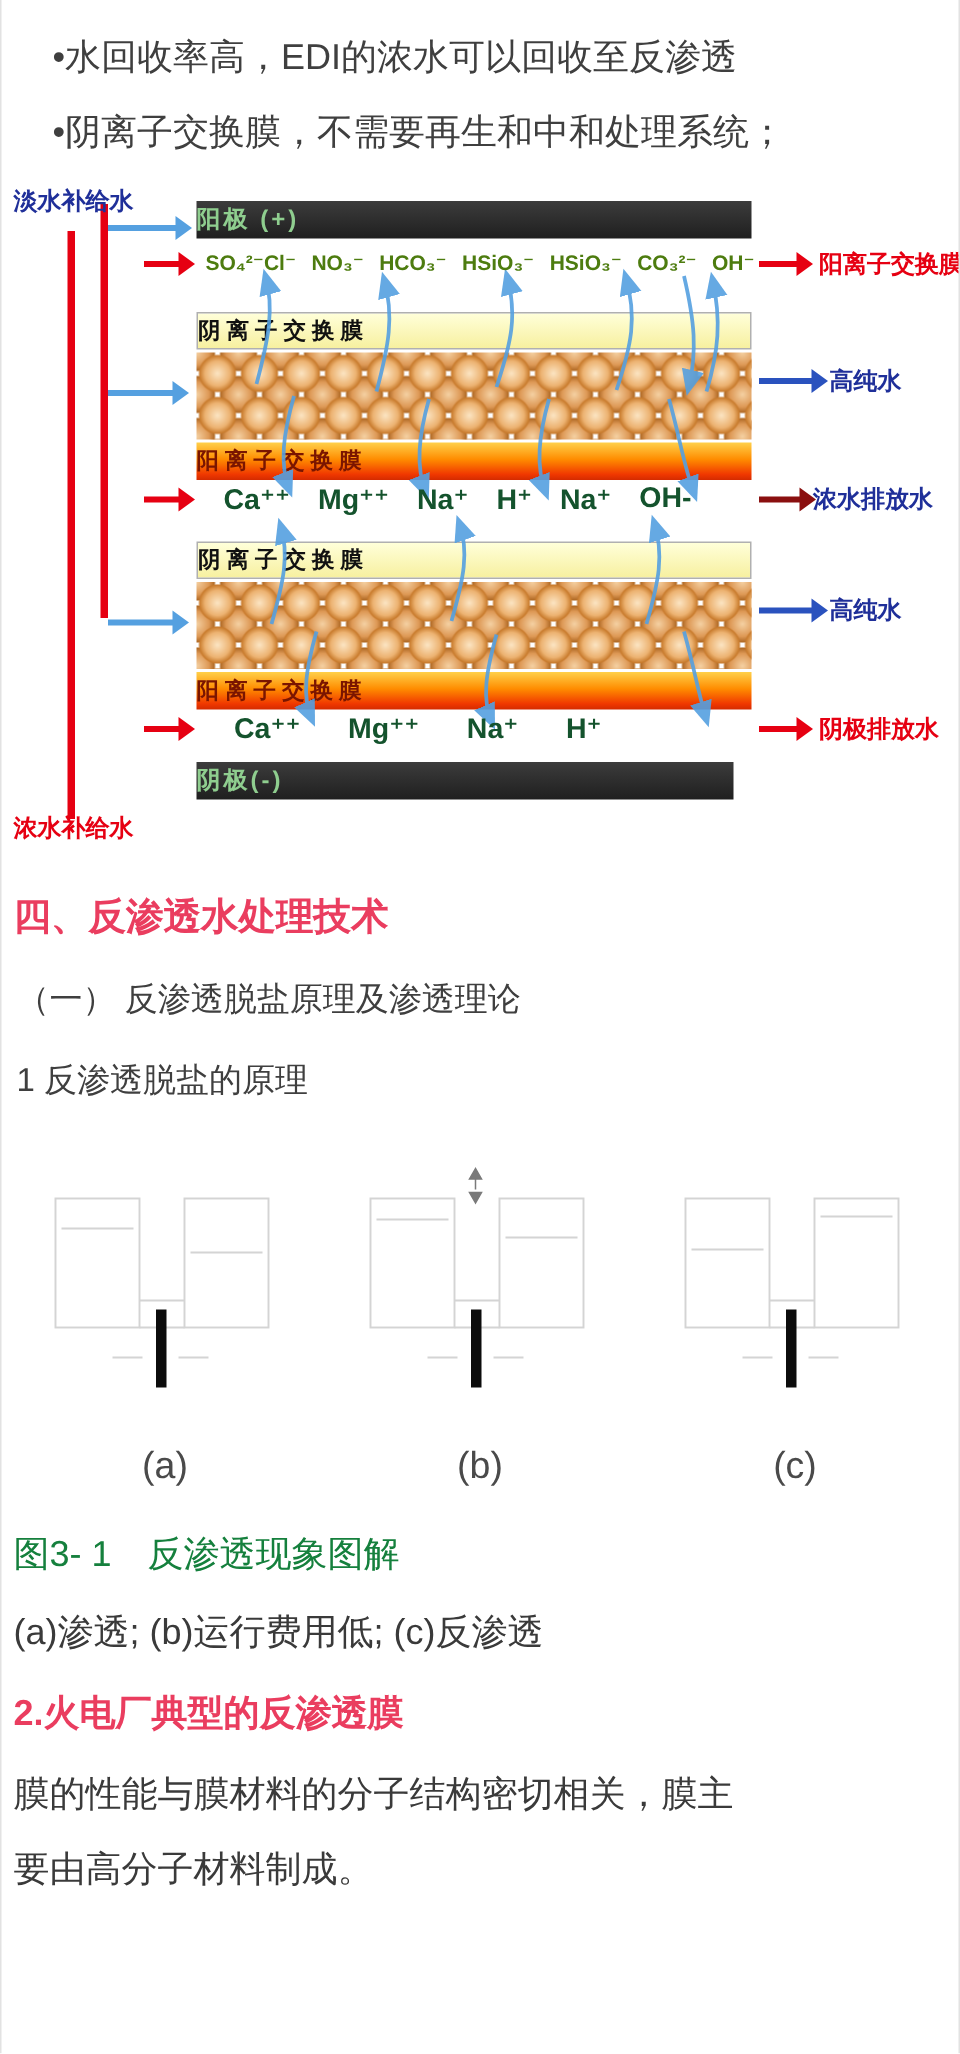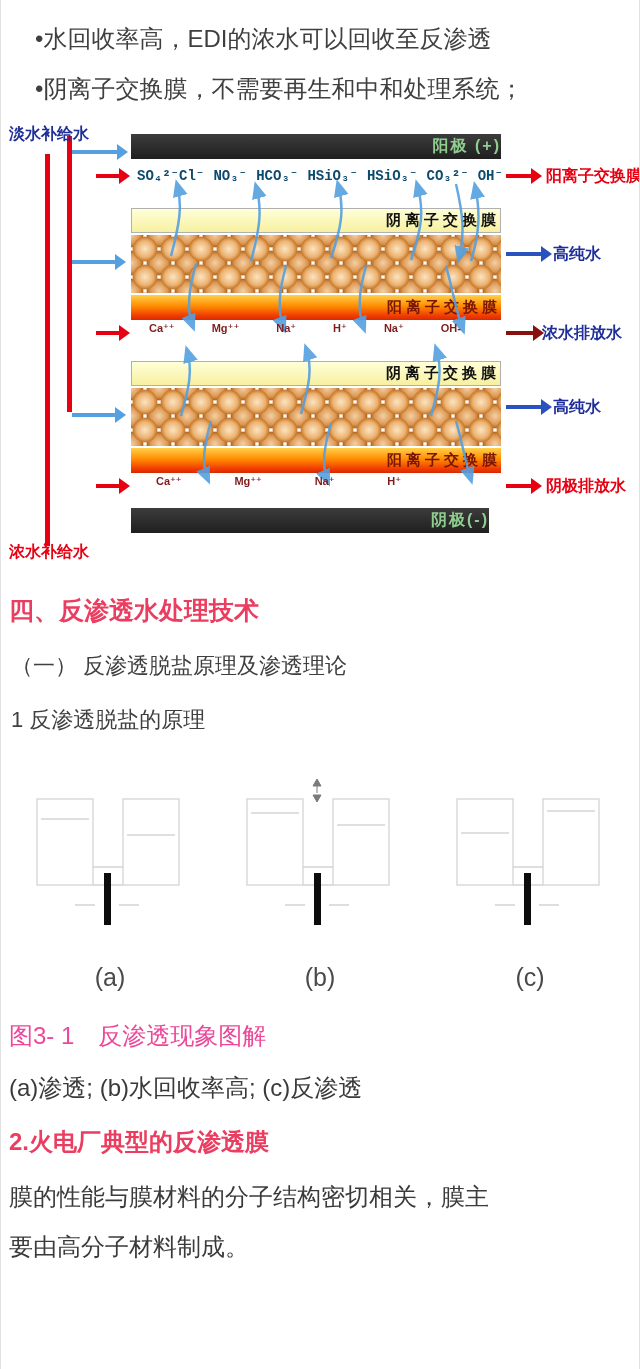--- a/index.html
+++ b/index.html
@@ -7,56 +7,56 @@
   .page{width:640px;height:1369px;overflow:hidden;position:relative;background:#fff;
         border-left:1px solid #e2e2e2;border-right:1px solid #e2e2e2;box-sizing:border-box;}
 
   
   .bullets{padding:14px 28px 0 34px;color:#3f3f3f;font-size:24px;line-height:50px;}
   .bullets p{margin:0;}
 
   
   .edi{position:relative;height:448px;margin-top:10px;}
   .edi .abs{position:absolute;}
-  .bar{position:absolute;display:flex;align-items:center;justify-content:flex-end;
+  .bar{position:absolute;display:flex;align-items:center;justify-content:flex-start;
        font-weight:bold;box-sizing:border-box;z-index:2;}
   .electrode{background:linear-gradient(#3c3c3c,#1f1f1f);color:#8fce8f;font-size:16px;letter-spacing:2px;}
   .anionm{background:linear-gradient(#ffffd9,#f7f0a0);border:1px solid #b0b0b0;color:#111;font-size:15px;letter-spacing:4px;}
   .cationm{background:linear-gradient(180deg,#ffd04a,#ff8c00 45%,#f03800 85%,#d42b00);color:#7a1500;font-size:15px;letter-spacing:4px;}
   .beads{position:absolute;z-index:1;
     background-color:#fff;
     background-image:
       radial-gradient(circle at 14px 14px, #fbe4c2 0%, #ecb271 42%, #c97c2e 60%, rgba(0,0,0,0) 65%),
       radial-gradient(circle at 14px 14px, #f4d0a2 0%, #dd9855 42%, #b06a26 60%, rgba(0,0,0,0) 65%);
     background-size:28px 28px,28px 28px;
     background-position:0 0,14px 14px;}
   .vline{position:absolute;width:5px;background:#e60012;z-index:2;}
   .arrow{position:absolute;height:4px;z-index:4;}
   .arrow::before{content:"";position:absolute;left:0;right:0;top:0;bottom:0;background:currentColor;}
   .arrow::after{content:"";position:absolute;right:-10px;top:-6px;width:0;height:0;
       border-left:11px solid currentColor;border-top:8px solid transparent;border-bottom:8px solid transparent;}
   .ionrow{position:absolute;display:flex;justify-content:space-between;z-index:5;font-weight:bold;}
-  .anions{color:#0c4a6e;font-size:14px;font-family:Liberation Mono, monospace;}
-  .cations{color:#7f1d1d;font-size:11px;}
+  .anions{color:#4d7c0f;font-size:14px;}
+  .cations{color:#14532d;font-size:19px;}
   .sidelabel{position:absolute;font-weight:bold;font-size:16px;z-index:5;white-space:nowrap;}
   .navy{color:#1f2f99;} .red{color:#e60012;}
   .flowsvg{position:absolute;left:0;top:0;z-index:3;pointer-events:none;}
 
   
   .h-pink{color:#ea3d5f;font-size:25px;font-weight:bold;margin:22px 0 0 8px;}
   .subline{color:#3f3f3f;font-size:22px;margin:24px 0 0 10px;}
 
   
   .panels{display:flex;justify-content:space-between;padding:0 14px;margin-top:42px;}
   .panel{width:190px;height:178px;}
   .panel-labels{display:flex;justify-content:space-between;padding:0 14px;margin-top:8px;
       color:#4a4a4a;font-size:25px;}
   .panel-labels span{width:190px;text-align:center;}
 
-  .caption{color:#ec4899;font-size:24px;margin:28px 0 1px 8px;}
+  .caption{color:#15803d;font-size:24px;margin:28px 0 1px 8px;}
   .subcaption{color:#3a3a3a;font-size:24px;margin:20px 0 0 8px;}
   .h-pink2{color:#ea3d5f;font-size:24px;font-weight:bold;margin:22px 0 0 8px;}
   .paragraph{color:#3a3a3a;font-size:24px;line-height:50px;margin:14px 0 0 8px;}
   .paragraph p{margin:0;}
 </style>
 </head>
 <body>
 
 <div class="page">
 
@@ -217,21 +217,21 @@
     </svg>
   </div>
 
   <div class="panel-labels">
     <span>(a)</span>
     <span>(b)</span>
     <span>(c)</span>
   </div>
 
   <div class="caption">图3- 1　反渗透现象图解</div>
-  <div class="subcaption">(a)渗透; (b)水回收率高; (c)反渗透</div>
+  <div class="subcaption">(a)渗透; (b)运行费用低; (c)反渗透</div>
 
   <div class="h-pink2">2.火电厂典型的反渗透膜</div>
   <div class="paragraph">
     <p>膜的性能与膜材料的分子结构密切相关，膜主</p>
     <p>要由高分子材料制成。</p>
   </div>
 
 </div>
 
 </body></html>

